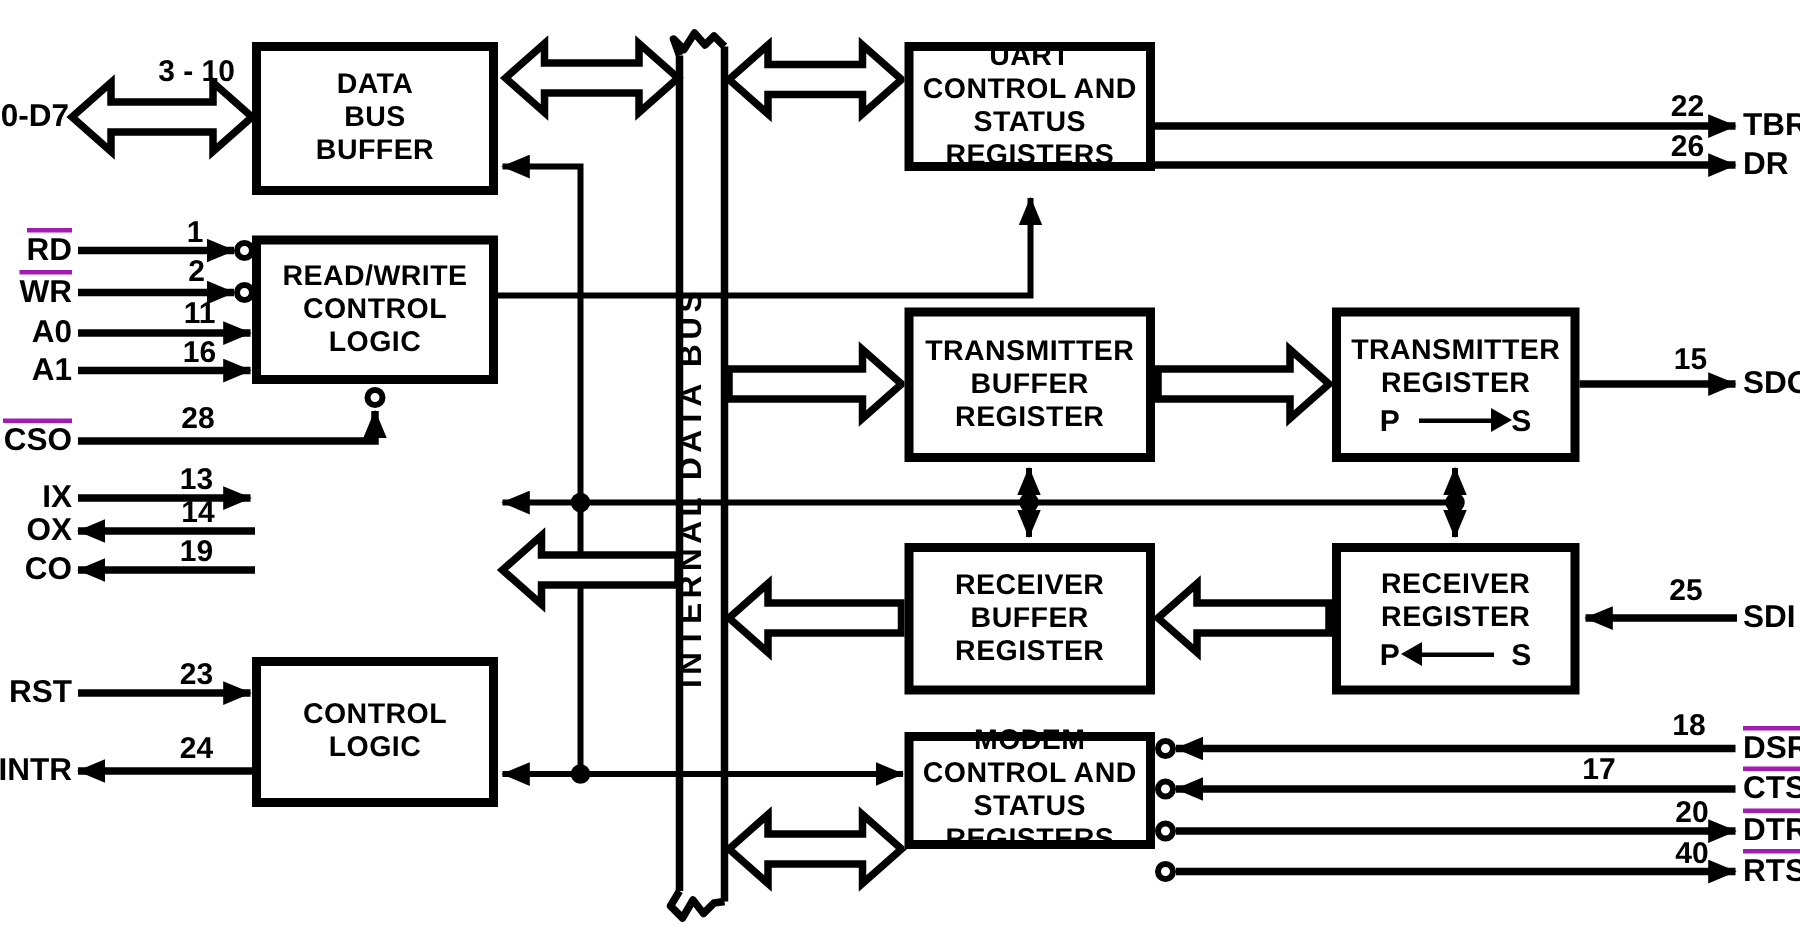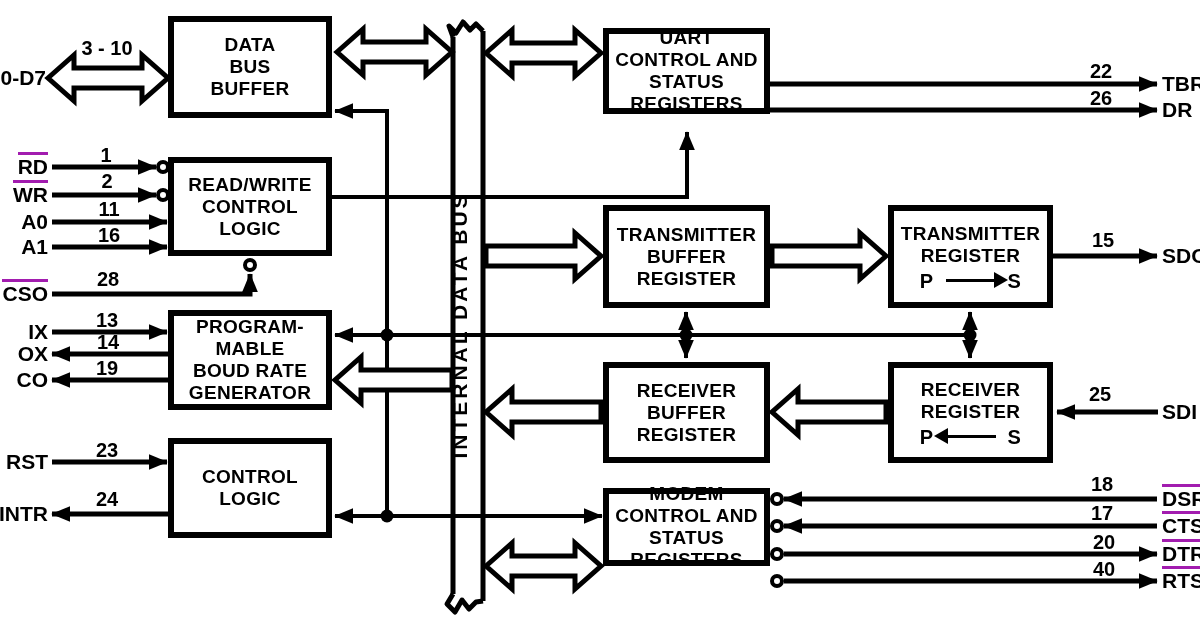--- a/index.html
+++ b/index.html
@@ -13,21 +13,21 @@
     display:flex; flex-direction:column; align-items:center; justify-content:center;
     text-align:center; font-weight:bold; font-size:19px; line-height:22px; letter-spacing:.3px;
   }
   .sigl { position:absolute; left:-20px; width:68px; text-align:right;
           font-weight:bold; font-size:21px; line-height:22px; }
   .sigl.wide { left:-16px; width:62px; }
   .sigr { position:absolute; left:1162px; width:70px; text-align:left;
           font-weight:bold; font-size:21px; line-height:22px; }
   .ov { display:inline-block; border-top:3px solid #a21caf; padding-top:1px; line-height:1.05; }
   .pin { position:absolute; width:60px; text-align:center; font-weight:bold;
-         font-size:20px; line-height:20px; }
+         font-size:20px; line-height:20px;margin-left:24px; }
   .psrow { display:flex; align-items:center; margin-top:4px; }
   .psrow span { font-size:20px; line-height:20px; }
   .psbar { position:relative; width:50px; height:3px; background:#000; margin:0 12px; }
   .psbar.r::after {
     content:""; position:absolute; right:-12px; top:-7px; width:0; height:0;
     border-left:14px solid #000; border-top:8px solid transparent; border-bottom:8px solid transparent;
   }
   .psbar.l::before {
     content:""; position:absolute; left:-12px; top:-7px; width:0; height:0;
     border-right:14px solid #000; border-top:8px solid transparent; border-bottom:8px solid transparent;
@@ -107,35 +107,29 @@
       <circle cx="250" cy="265" r="5"></circle>
       <circle cx="777" cy="499" r="5"></circle>
       <circle cx="777" cy="526" r="5"></circle>
       <circle cx="777" cy="554" r="5"></circle>
       <circle cx="777" cy="581" r="5"></circle>
     </g>
 
     <text transform="translate(467,325) rotate(-90)" text-anchor="middle" font-size="21" font-weight="bold" letter-spacing="3" font-family="Liberation Sans, DejaVu Sans, sans-serif" fill="#000">INTERNAL DATA BUS</text>
   </svg>
 
-  <div class="blk" style="left:168px;top:16px;width:164px;height:102px">
+  <div class="blk" style="left:168px;top:28px;width:164px;height:102px">
     <div>DATA</div>
     <div>BUS</div>
     <div>BUFFER</div>
   </div>
   <div class="blk" style="left:168px;top:157px;width:164px;height:99px">
     <div>READ/WRITE</div>
     <div>CONTROL</div>
     <div>LOGIC</div>
-  </div>
-  <div class="blk" style="left:168px;top:310px;width:164px;height:100px">
-    <div>PROGRAM-</div>
-    <div>MABLE</div>
-    <div>BOUD RATE</div>
-    <div>GENERATOR</div>
   </div>
   <div class="blk" style="left:168px;top:438px;width:164px;height:100px">
     <div>CONTROL</div>
     <div>LOGIC</div>
   </div>
   <div class="blk" style="left:603px;top:28px;width:167px;height:86px">
     <div>UART</div>
     <div>CONTROL AND</div>
     <div>STATUS</div>
     <div>REGISTERS</div>
@@ -205,17 +199,17 @@
   <div class="pin" style="left:77px;top:310px">13</div>
   <div class="pin" style="left:78px;top:332px">14</div>
   <div class="pin" style="left:77px;top:358px">19</div>
   <div class="pin" style="left:77px;top:440px">23</div>
   <div class="pin" style="left:77px;top:489px">24</div>
   <div class="pin" style="left:1071px;top:61px">22</div>
   <div class="pin" style="left:1071px;top:88px">26</div>
   <div class="pin" style="left:1073px;top:230px">15</div>
   <div class="pin" style="left:1070px;top:384px">25</div>
   <div class="pin" style="left:1072px;top:474px">18</div>
-  <div class="pin" style="left:1072px;top:503px">17</div>
+  <div class="pin" style="left:1012px;top:503px">17</div>
   <div class="pin" style="left:1074px;top:532px">20</div>
   <div class="pin" style="left:1074px;top:559px">40</div>
 
 </div>
 
 </body></html>

